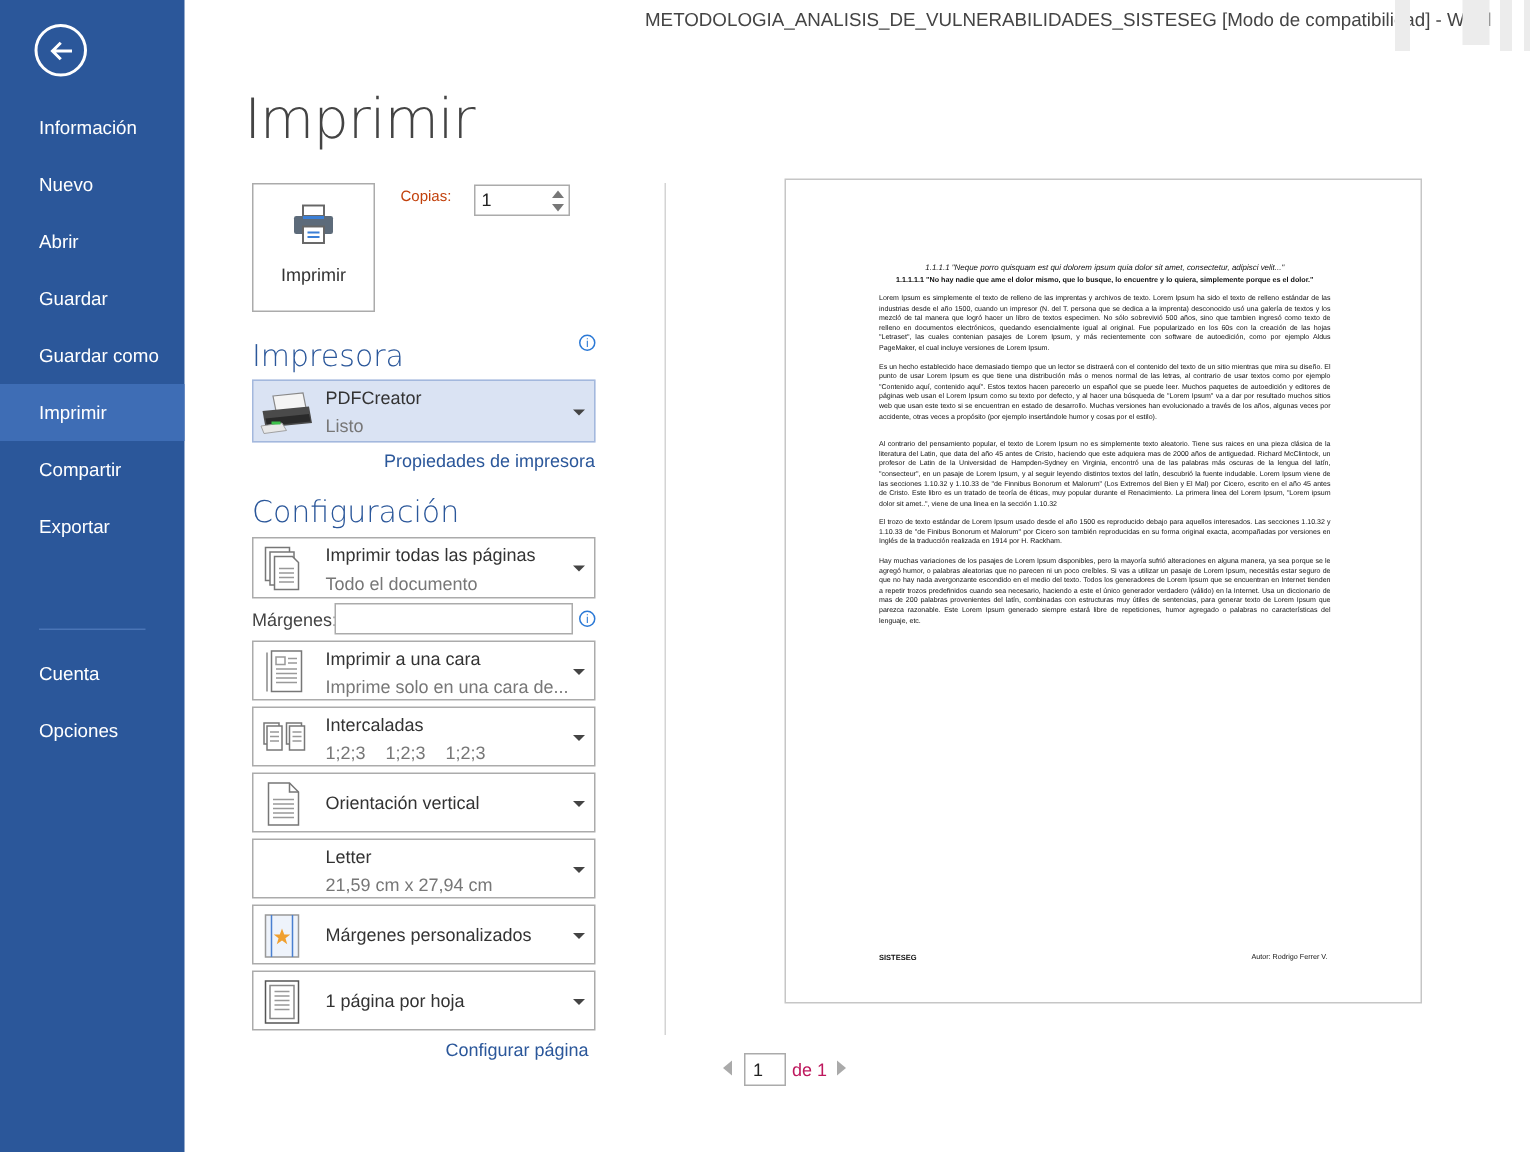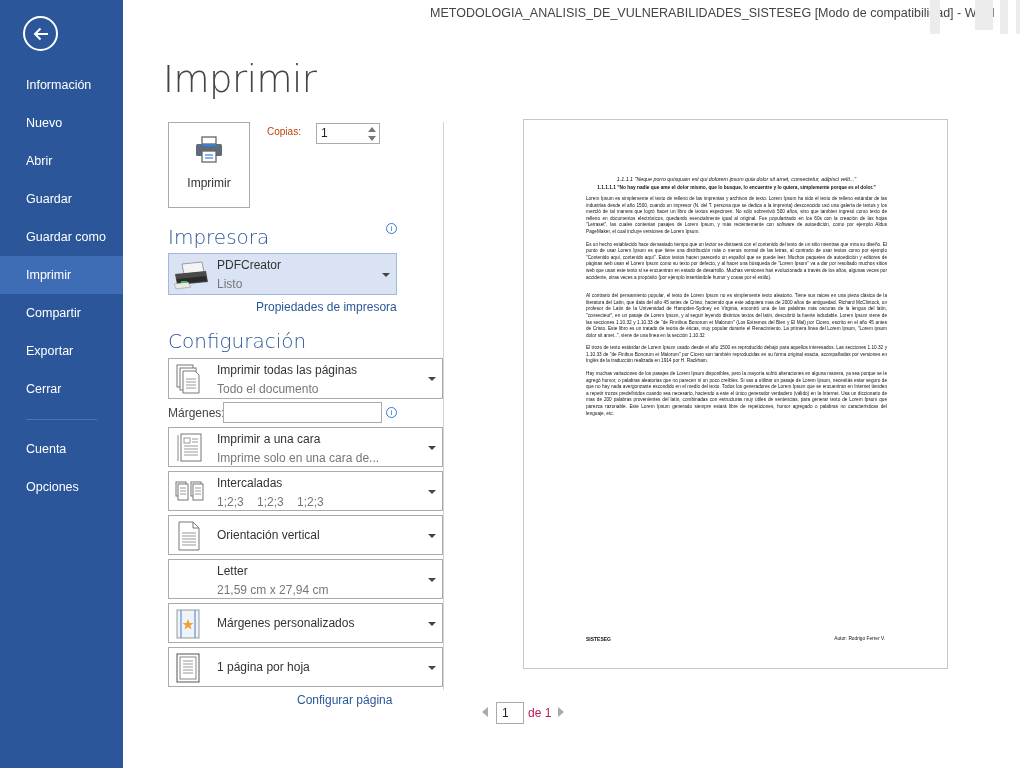--- a/index.html
+++ b/index.html
@@ -27,21 +27,21 @@
   .spin-down { top: 12px; border-top: 5px solid #777; }
 
   .section-h { position: absolute; font-size: 20px; color: #2b579a; font-family: "DejaVu Sans", sans-serif; font-weight: 300; text-align: right; }
   .info-icon { position: absolute; width: 11px; height: 11px; border: 1px solid #2b79d6; border-radius: 50%; font-size: 8px; line-height: 9px; text-align: center; color: #2b79d6; font-family: "Liberation Sans", sans-serif; }
 
   .printer-box { position: absolute; left: 168px; top: 253px; width: 229px; height: 42px; background: #dae3f3; border: 1px solid #a3b8dd; cursor: pointer; }
   .printer-box .l1 { position: absolute; left: 48px; top: 4px; font-size: 12px; color: #333; font-family: "Liberation Sans", sans-serif; }
   .printer-box .l2 { position: absolute; left: 48px; top: 23px; font-size: 12px; color: #777; font-family: "Liberation Sans", sans-serif; }
   .link { position: absolute; font-size: 12px; color: #2b579a; cursor: pointer; font-family: "Liberation Sans", sans-serif; }
 
-  .dd { position: absolute; left: 168px; width: 275px; background: #fff; border: 1px solid #ababab; cursor: pointer; }
+  .dd { position: absolute; left: 168px; width: 229px; background: #fff; border: 1px solid #ababab; cursor: pointer; }
   .dd .t1 { position: absolute; left: 48px; font-size: 12px; color: #333; white-space: nowrap; font-family: "Liberation Sans", sans-serif; }
   .dd .t2 { position: absolute; left: 48px; font-size: 12px; color: #777; white-space: nowrap; font-family: "Liberation Sans", sans-serif; }
   .dd .arrow { position: absolute; right: 6px; width: 0; height: 0; border-left: 4px solid transparent; border-right: 4px solid transparent; border-top: 4px solid #444; }
   .dd .ico { position: absolute; left: 6px; }
 
   .pages-label { position: absolute; left: 168px; top: 406px; font-size: 12px; color: #444; font-family: "Liberation Sans", sans-serif; }
   .pages-input { position: absolute; left: 223px; top: 402px; width: 159px; height: 21px; border: 1px solid #ababab; background: #fff; outline: none; font-size: 12px; padding: 0 4px; }
 
   .vsep { position: absolute; left: 443px; top: 122px; width: 1px; height: 568px; background: #d4d4d4; }
 
@@ -70,21 +70,20 @@
     </svg>
   </div>
   <div class="nav-item" style="top:66px">Información</div>
   <div class="nav-item" style="top:104px">Nuevo</div>
   <div class="nav-item" style="top:142px">Abrir</div>
   <div class="nav-item" style="top:180px">Guardar</div>
   <div class="nav-item" style="top:218px">Guardar como</div>
   <div class="nav-item active" style="top:256px">Imprimir</div>
   <div class="nav-item" style="top:294px">Compartir</div>
   <div class="nav-item" style="top:332px">Exportar</div>
-  <div class="nav-item" style="top:370px">Cerrar</div>
   <div class="nav-sep"></div>
   <div class="nav-item" style="top:430px">Cuenta</div>
   <div class="nav-item" style="top:468px">Opciones</div>
 </div>
 
 <div class="title-bar">METODOLOGIA_ANALISIS_DE_VULNERABILIDADES_SISTESEG [Modo de compatibilidad] - Word</div>
 <div class="deco" style="left:930px;width:10px;"></div>
 <div class="deco" style="left:975px;width:18px;height:30px;"></div>
 <div class="deco" style="left:1000px;width:8px;"></div>
 <div class="deco" style="left:1016px;width:4px;"></div>

